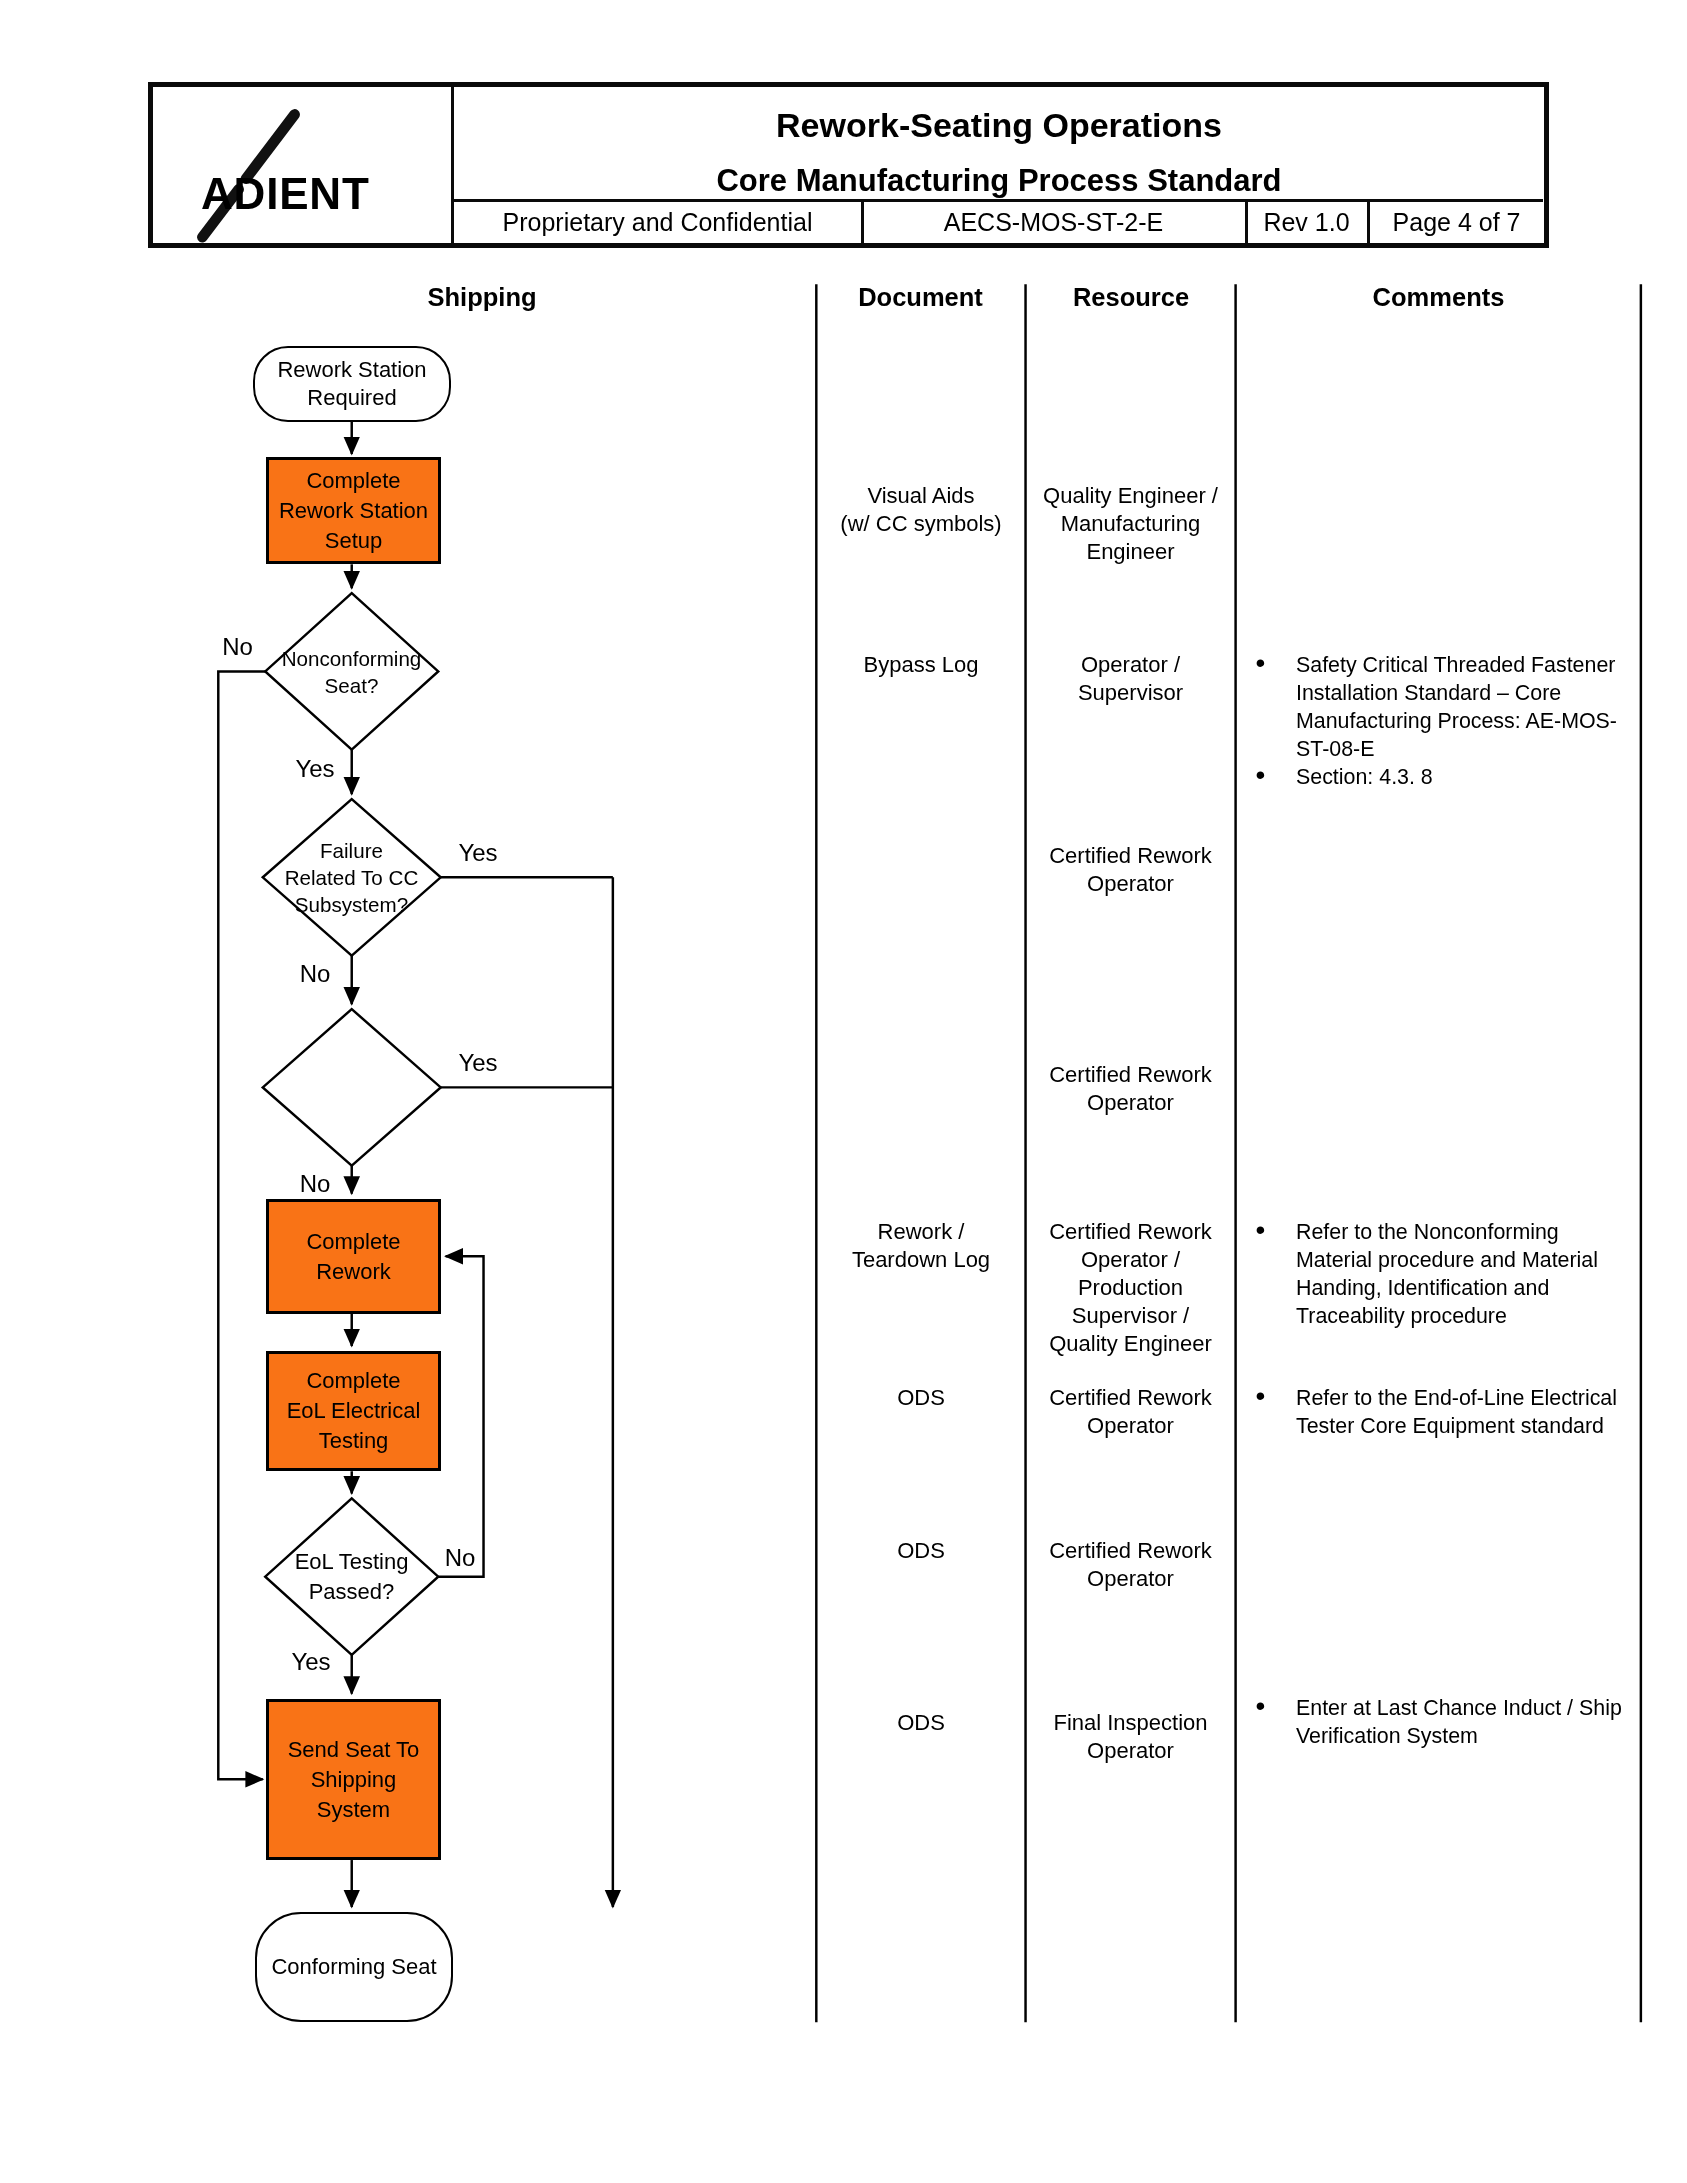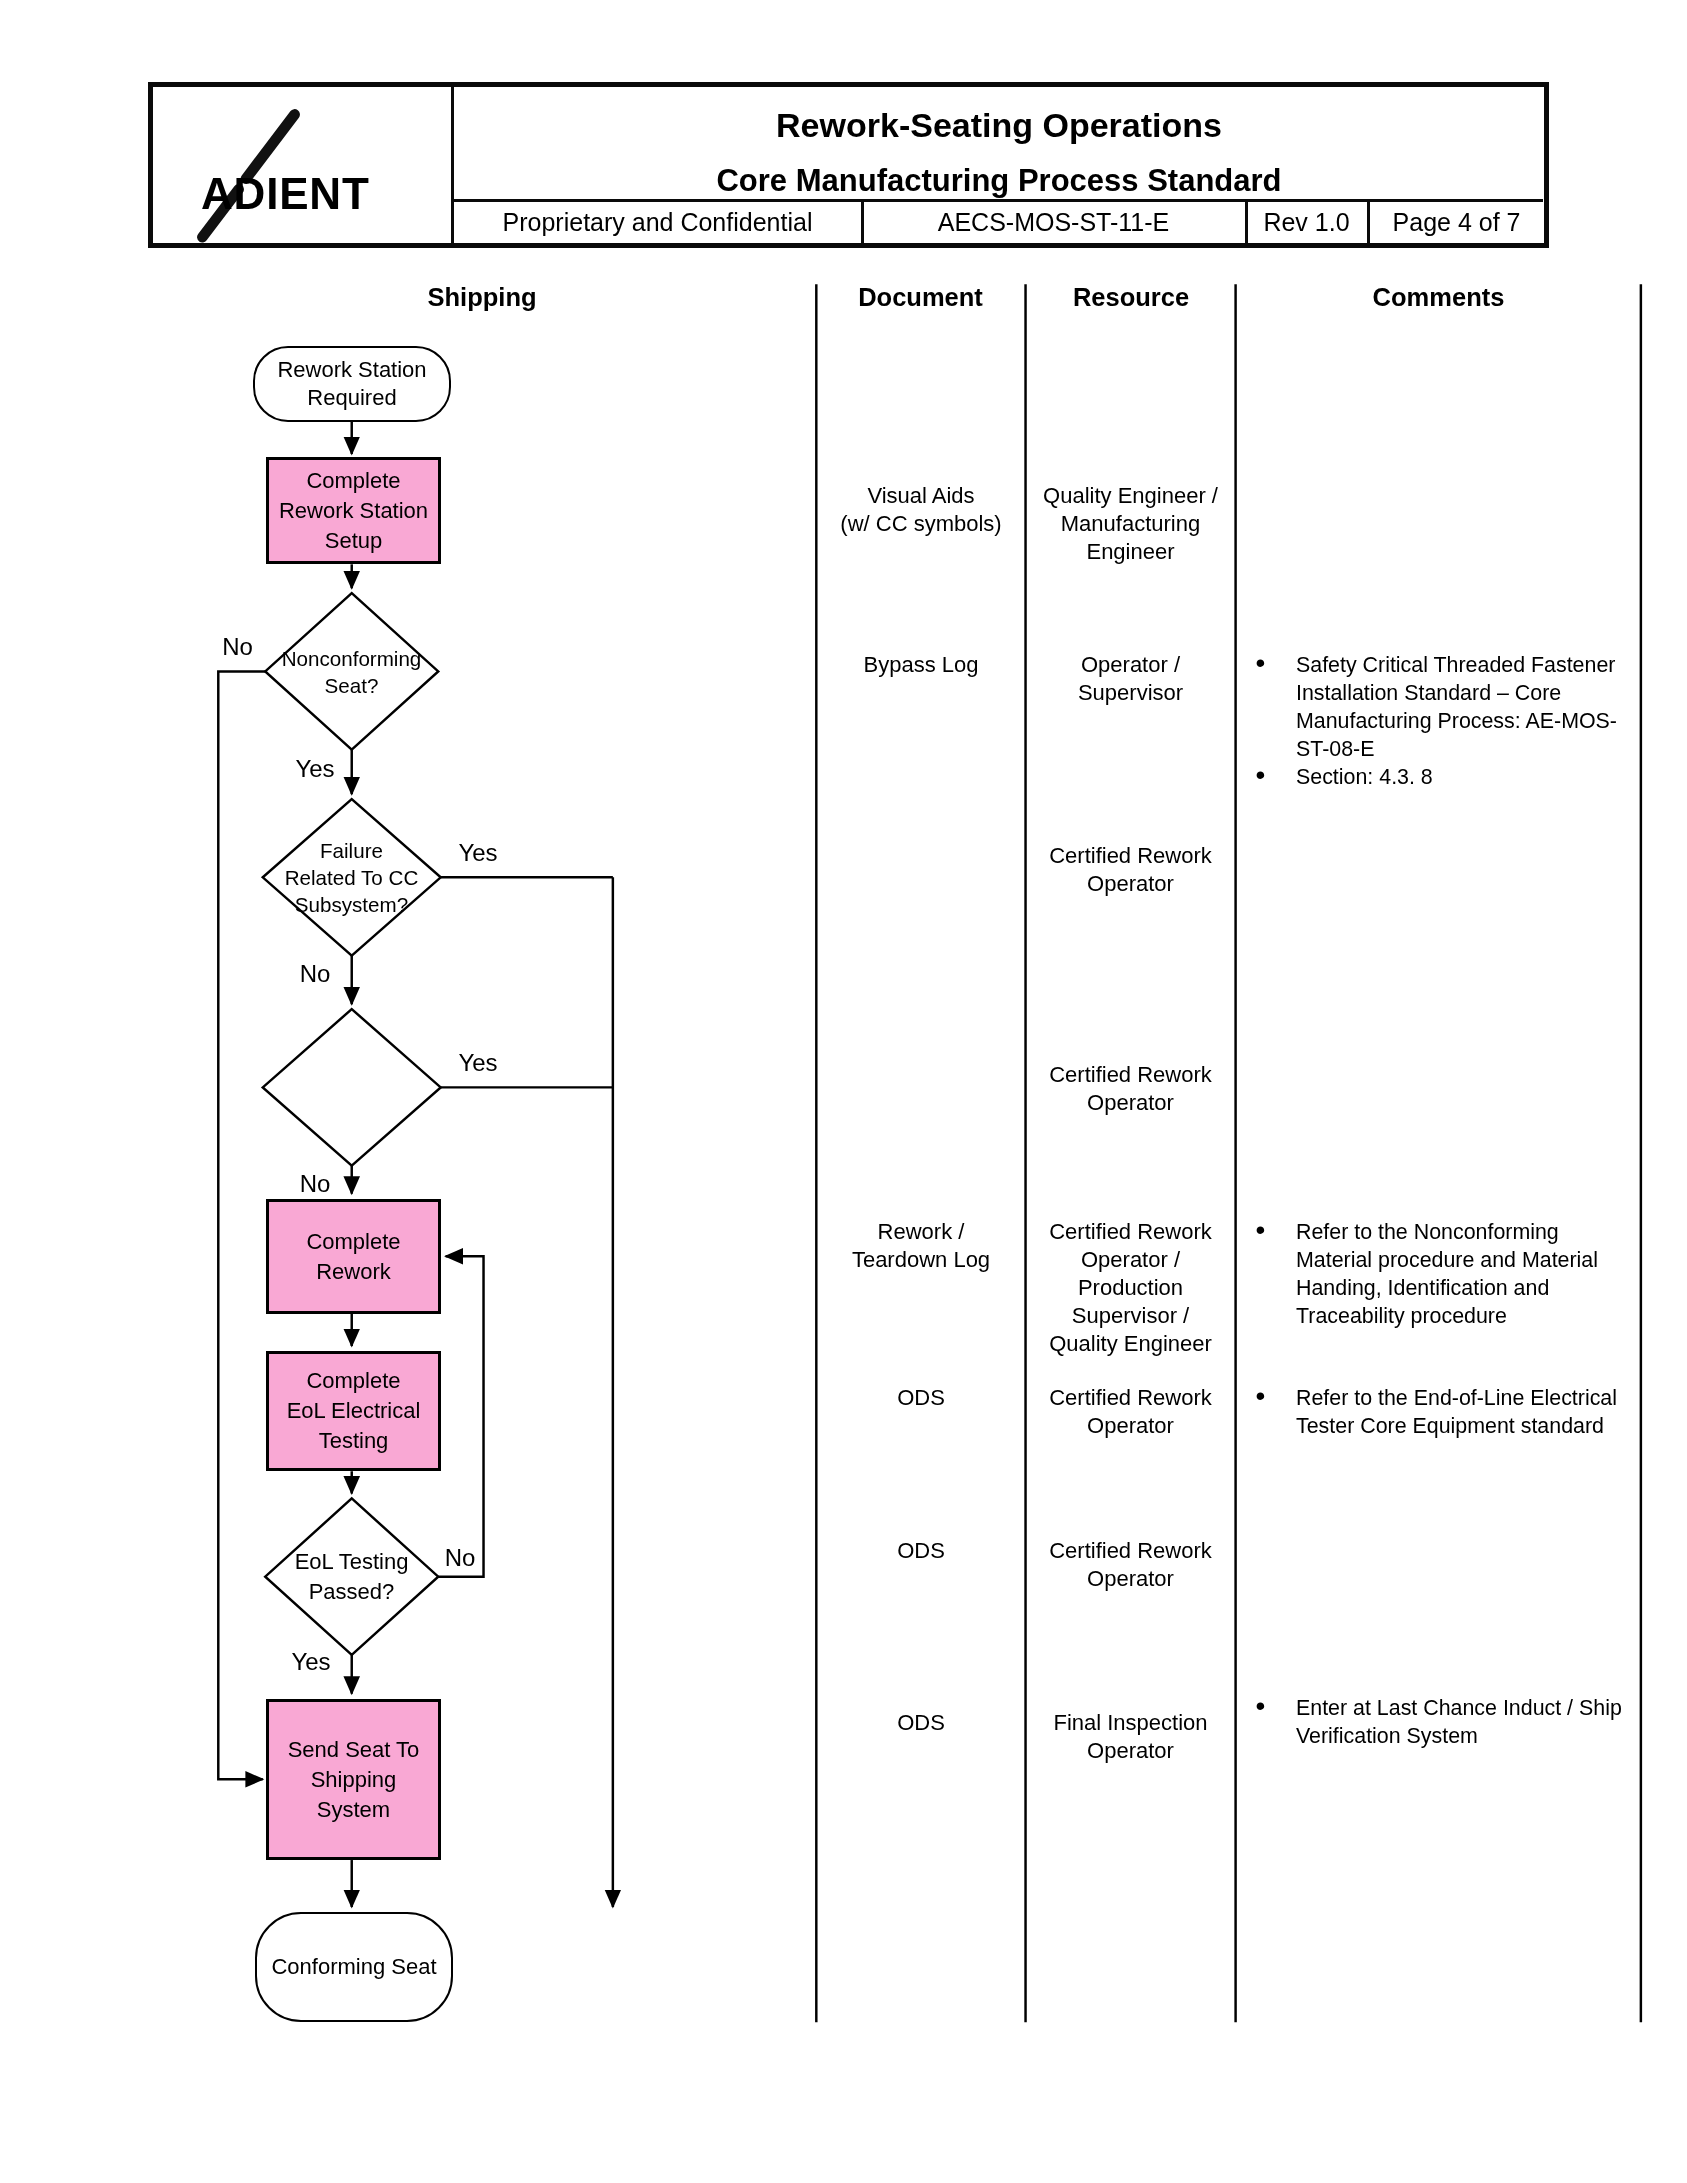--- a/index.html
+++ b/index.html
@@ -13,21 +13,21 @@
   .hline { background:#0a0a0a; position:absolute; }
   .logo-text { font-size:44px; font-weight:800; letter-spacing:0.8px; }
   .title1 { font-size:34px; font-weight:bold; }
   .title2 { font-size:31px; font-weight:bold; }
   .subcell { font-size:25px; font-weight:normal; text-align:center; }
 
   
   .colhdr { font-size:25.5px; font-weight:bold; text-align:center; }
 
   
-  .pbox { border:3.3px solid #000; box-sizing:border-box; background:#f9a8d4;
+  .pbox { border:3.3px solid #000; box-sizing:border-box; background:#f97316;
           display:flex; align-items:center; justify-content:center;
           font-size:22px; line-height:30px; text-align:center; }
   .term { border:2.5px solid #000; box-sizing:border-box; background:#fff;
           display:flex; align-items:center; justify-content:center;
           font-size:22px; line-height:28px; text-align:center; }
   .dtext { display:flex; align-items:center; justify-content:center;
            font-size:20.6px; line-height:27px; text-align:center; }
   .blabel { font-size:24px; text-align:center; }
 
   
@@ -94,21 +94,21 @@
     <div class="hline" style="left:298px;top:0;width:2.5px;height:157px;"></div>
 
     <div class="abs title1 ctr" style="left:301px;top:19px;width:1090px;">Rework-Seating Operations</div>
     <div class="abs title2 ctr" style="left:301px;top:76px;width:1090px;">Core Manufacturing Process Standard</div>
 
     <div class="hline" style="left:298px;top:112px;width:1092px;height:2.5px;"></div>
     <div class="hline" style="left:708px;top:112px;width:2.5px;height:44px;"></div>
     <div class="hline" style="left:1092px;top:112px;width:2.5px;height:44px;"></div>
     <div class="hline" style="left:1214px;top:112px;width:2.5px;height:44px;"></div>
     <div class="abs subcell" style="left:301px;top:121px;width:407px;">Proprietary and Confidential</div>
-    <div class="abs subcell" style="left:710px;top:121px;width:381px;">AECS-MOS-ST-11-E</div>
+    <div class="abs subcell" style="left:710px;top:121px;width:381px;">AECS-MOS-ST-2-E</div>
     <div class="abs subcell" style="left:1094px;top:121px;width:119px;">Rev 1.0</div>
     <div class="abs subcell" style="left:1216px;top:121px;width:175px;">Page 4 of 7</div>
   </div>
 
   <div class="abs colhdr" style="left:148px;top:283px;width:668px;">Shipping</div>
   <div class="abs colhdr" style="left:816px;top:283px;width:209px;">Document</div>
   <div class="abs colhdr" style="left:1026px;top:283px;width:210px;">Resource</div>
   <div class="abs colhdr" style="left:1236px;top:283px;width:405px;">Comments</div>
 
   <div class="abs term ml" style="left:253px;top:346px;width:198px;height:76px;border-radius:35px;">Rework Station

